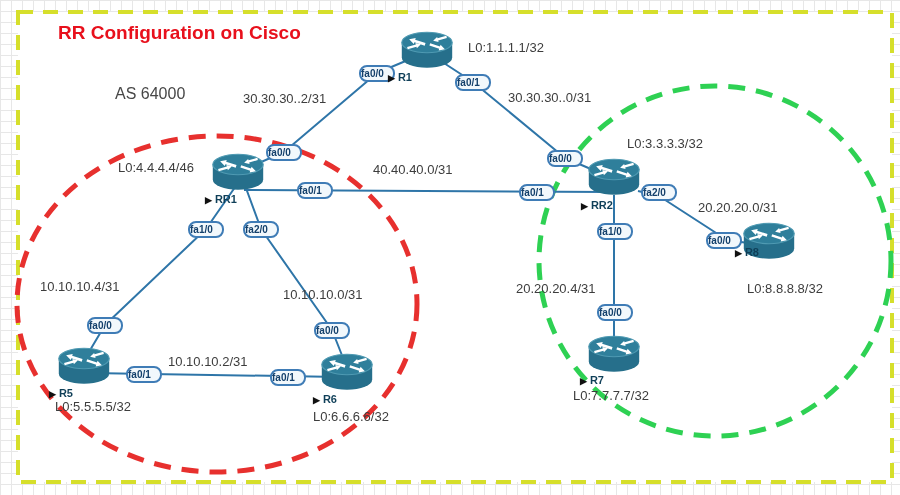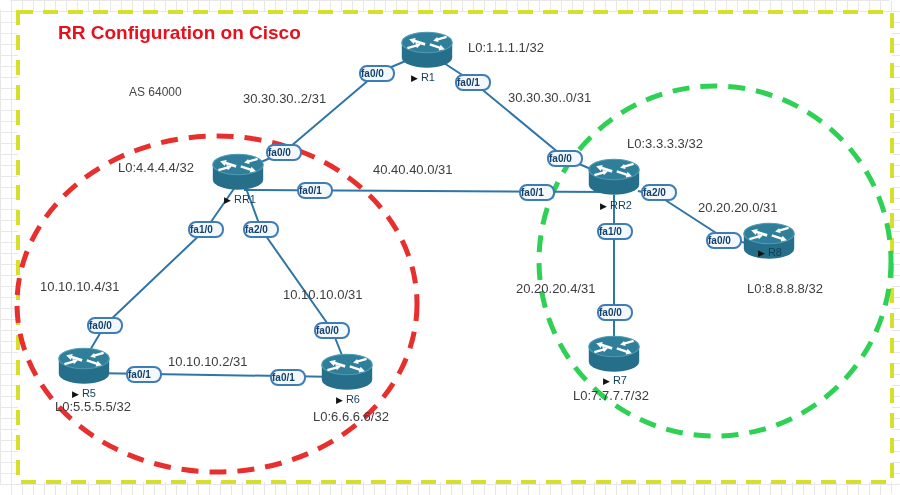--- a/index.html
+++ b/index.html
@@ -9,34 +9,33 @@
     --badge-border:#3f7cb6; --badge-text:#14406b; --label-gray:#3d3d3d;
   }
   html,body{margin:0;padding:0;}
   body{font-family:"Liberation Sans", sans-serif;}
   .stage{
     position:relative; width:900px; height:495px; overflow:hidden; background:#fff;
     background-image:
       linear-gradient(#e7e7e7 1px, transparent 1px),
       linear-gradient(90deg, #e7e7e7 1px, transparent 1px);
     background-size:11px 11px;
-    border-radius:14px;
   }
   .stage svg.bg{position:absolute; left:0; top:0;}
   .net-label{position:absolute; font-size:13px; color:var(--label-gray); white-space:nowrap;}
-  .node-name{position:absolute; width:70px; text-align:center; font-size:11px; font-weight:normal;
+  .node-name{position:absolute; width:70px; text-align:left; font-size:11px; font-weight:bold;
              color:#0f3f58; white-space:nowrap;}
   .node-name .play{font-size:9px; color:#111; margin-right:3px;}
   .badge{position:absolute; width:36px; height:17px; line-height:14px; text-align:left;
          box-sizing:border-box; font-size:10px; font-weight:bold; color:var(--badge-text);
          background:#f2f8fc; border:2px solid var(--badge-border); border-radius:8px;}
   .router{position:absolute;}
   .title-1{position:absolute; left:58px; top:22px; font-size:19px; font-weight:bold; color:var(--title-red); white-space:nowrap;}
   .title-2{position:absolute; left:113px; top:50px; font-size:17px; font-weight:bold; color:var(--title-red); white-space:nowrap;}
-  .as-label{position:absolute; left:129px; top:85px; font-size:12px; color:#474747; white-space:nowrap;}
+  .as-label{position:absolute; left:115px; top:85px; font-size:16px; color:#474747; white-space:nowrap;}
 </style>
 </head>
 <body>
 
 <div class="stage">
 
   <svg class="bg" width="900" height="495" viewBox="0 0 900 495">
     <defs>
       <polygon id="arr" points="0,-1.6 13,-1.6 13,-3.8 20,0 13,3.8 13,1.6 0,1.6"></polygon>
       <symbol id="routerSym" viewBox="0 0 60 42">
@@ -75,21 +74,21 @@
   <div class="net-label" style="left:243px;top:91px">30.30.30..2/31</div>
   <div class="net-label" style="left:508px;top:90px">30.30.30..0/31</div>
   <div class="net-label" style="left:373px;top:162px">40.40.40.0/31</div>
   <div class="net-label" style="left:40px;top:279px">10.10.10.4/31</div>
   <div class="net-label" style="left:283px;top:287px">10.10.10.0/31</div>
   <div class="net-label" style="left:168px;top:354px">10.10.10.2/31</div>
   <div class="net-label" style="left:516px;top:281px">20.20.20.4/31</div>
   <div class="net-label" style="left:698px;top:200px">20.20.20.0/31</div>
 
   <div class="net-label" style="left:468px;top:40px">L0:1.1.1.1/32</div>
-  <div class="net-label" style="left:118px;top:160px">L0:4.4.4.4/32</div>
+  <div class="net-label" style="left:118px;top:160px">L0:4.4.4.4/46</div>
   <div class="net-label" style="left:627px;top:136px">L0:3.3.3.3/32</div>
   <div class="net-label" style="left:55px;top:399px">L0:5.5.5.5/32</div>
   <div class="net-label" style="left:313px;top:409px">L0:6.6.6.6/32</div>
   <div class="net-label" style="left:573px;top:388px">L0:7.7.7.7/32</div>
   <div class="net-label" style="left:747px;top:281px">L0:8.8.8.8/32</div>
 
   <div class="badge" style="left:359px;top:65px">fa0/0</div>
   <div class="badge" style="left:455px;top:74px">fa0/1</div>
   <div class="badge" style="left:266px;top:144px">fa0/0</div>
   <div class="badge" style="left:297px;top:182px">fa0/1</div>

